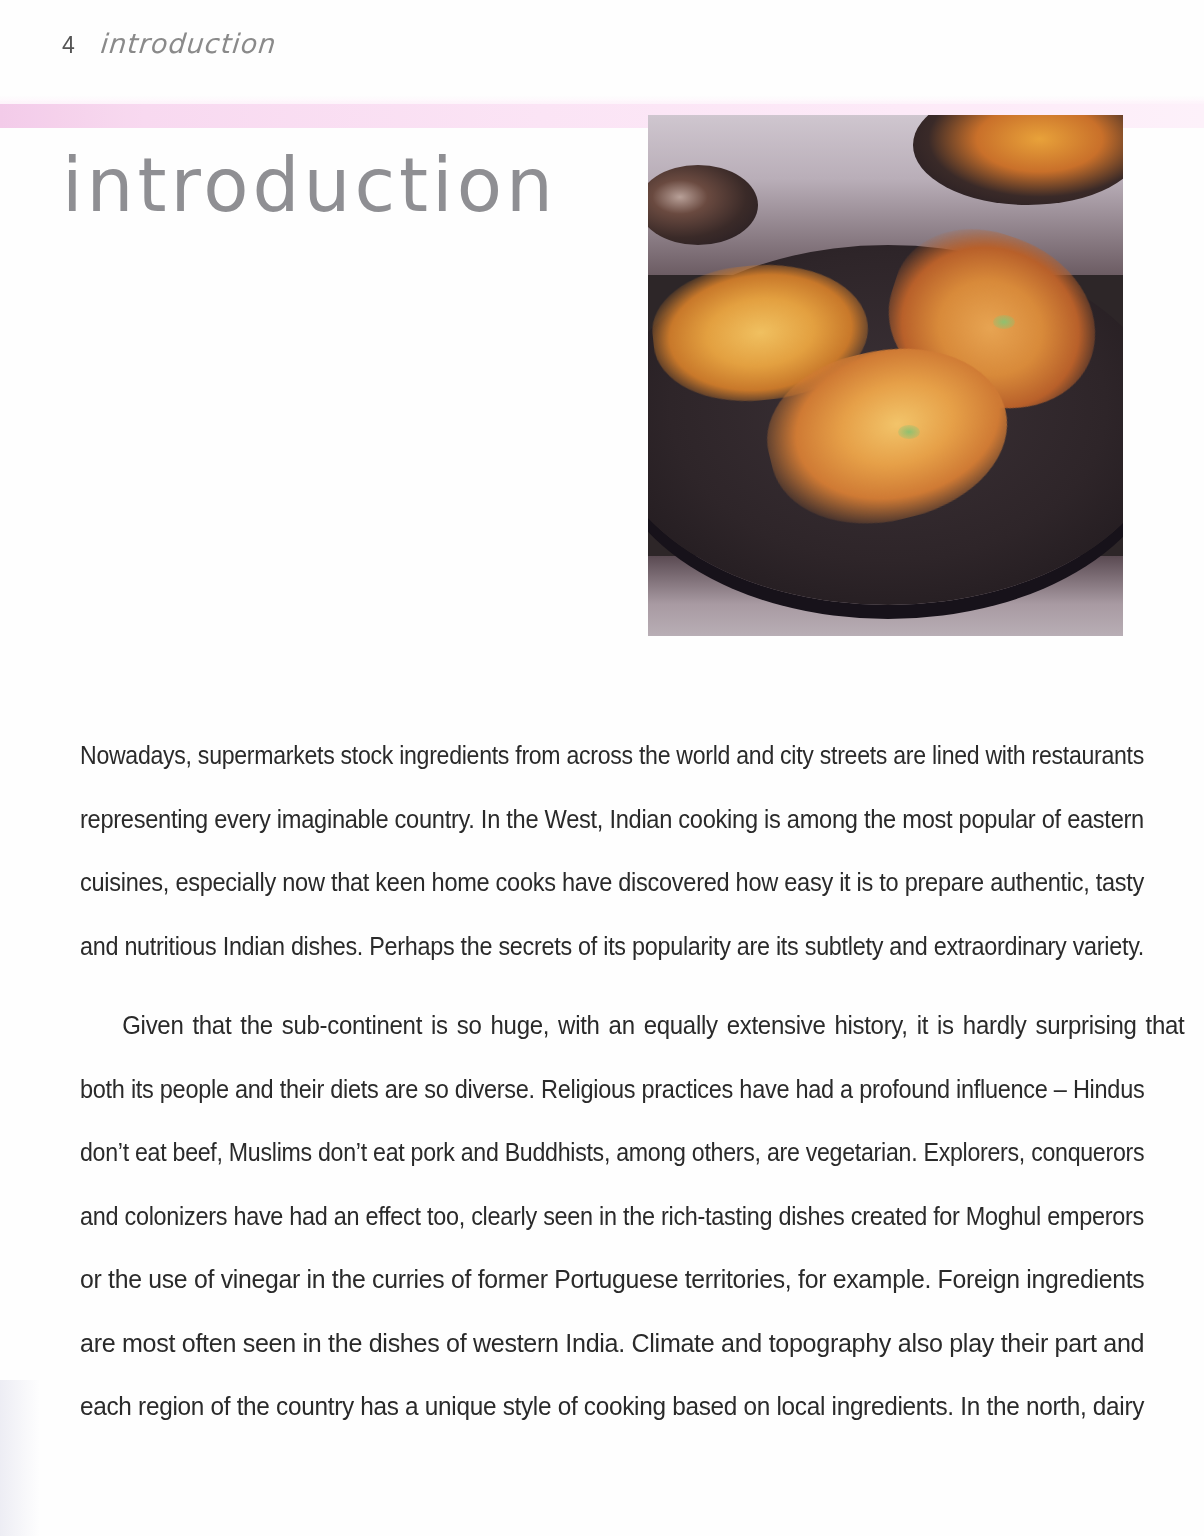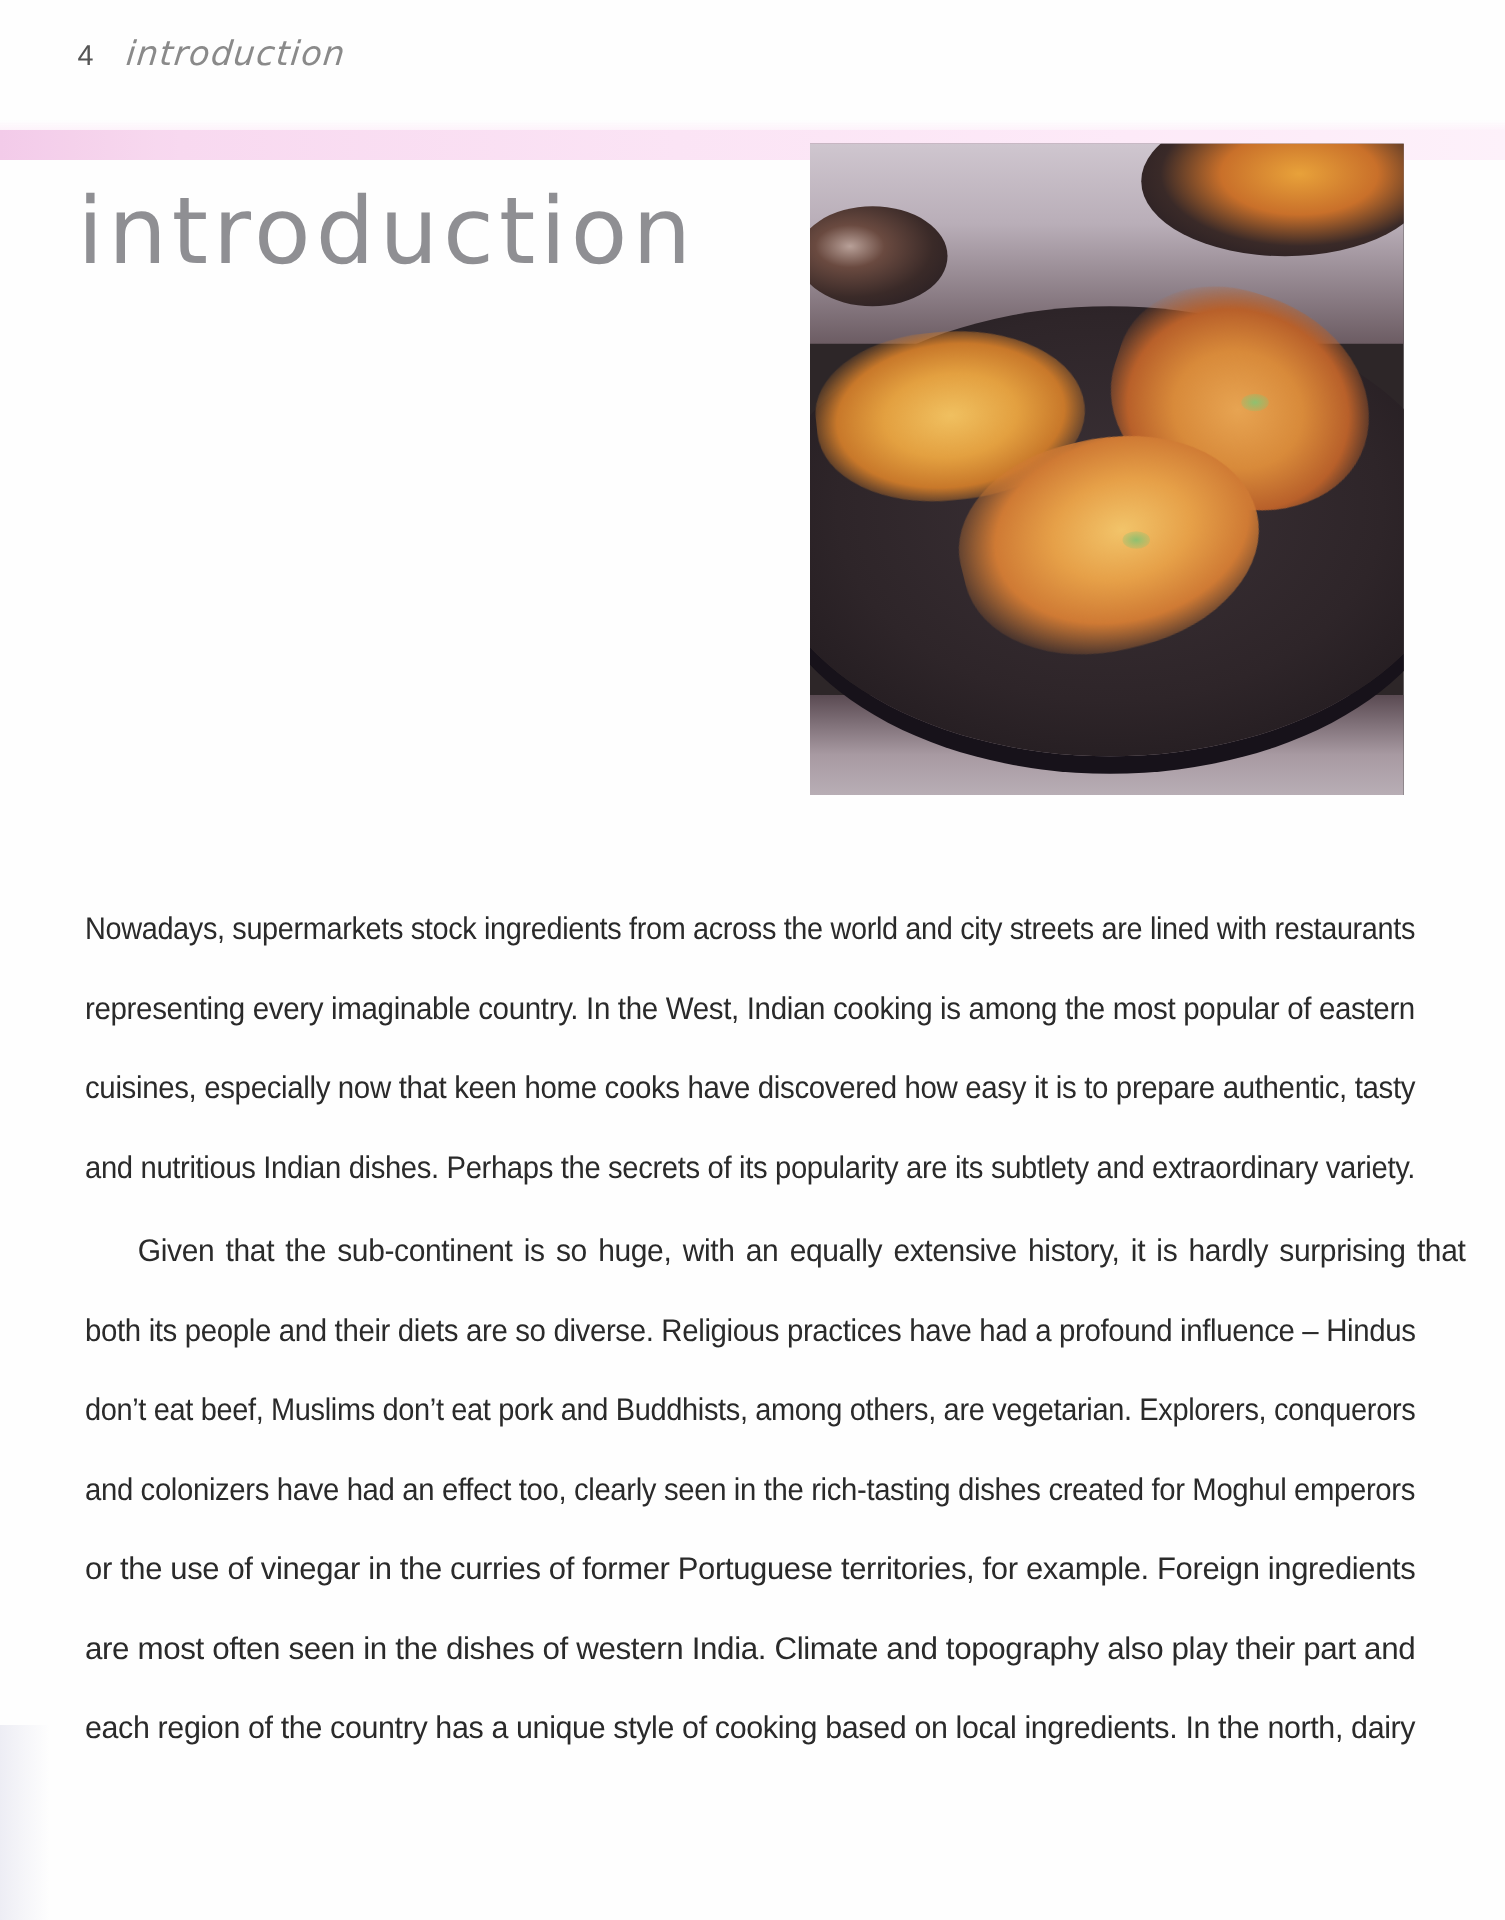--- a/index.html
+++ b/index.html
@@ -139,21 +139,21 @@
       left: 64px;
       top: 708px;
       width: 1064px;
       font-family: "Liberation Sans", sans-serif;
       font-size: 25px;
       line-height: 63.5px;
       color: #2a2a2a;
       letter-spacing: -0.3px;
     }
     .body-text p {
-      margin: 4px;
+      margin: 16px;
       text-align: justify;
       text-align-last: justify;
     }
     .body-text .line {
       display: block;
       white-space: nowrap;
       text-align: justify;
       text-align-last: justify;
       transform-origin: left center;
     }

